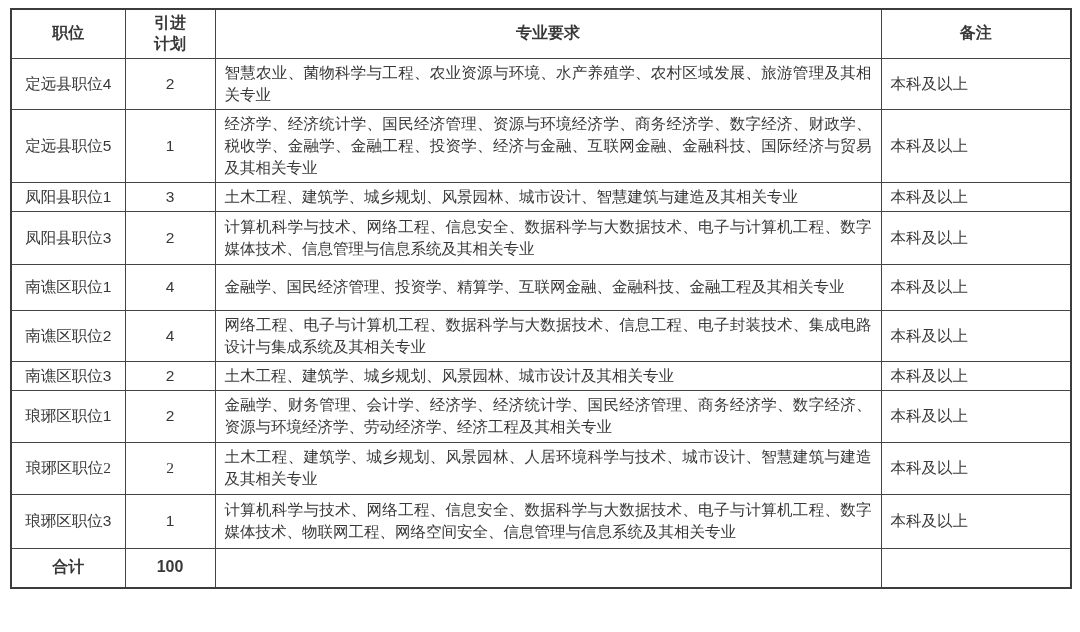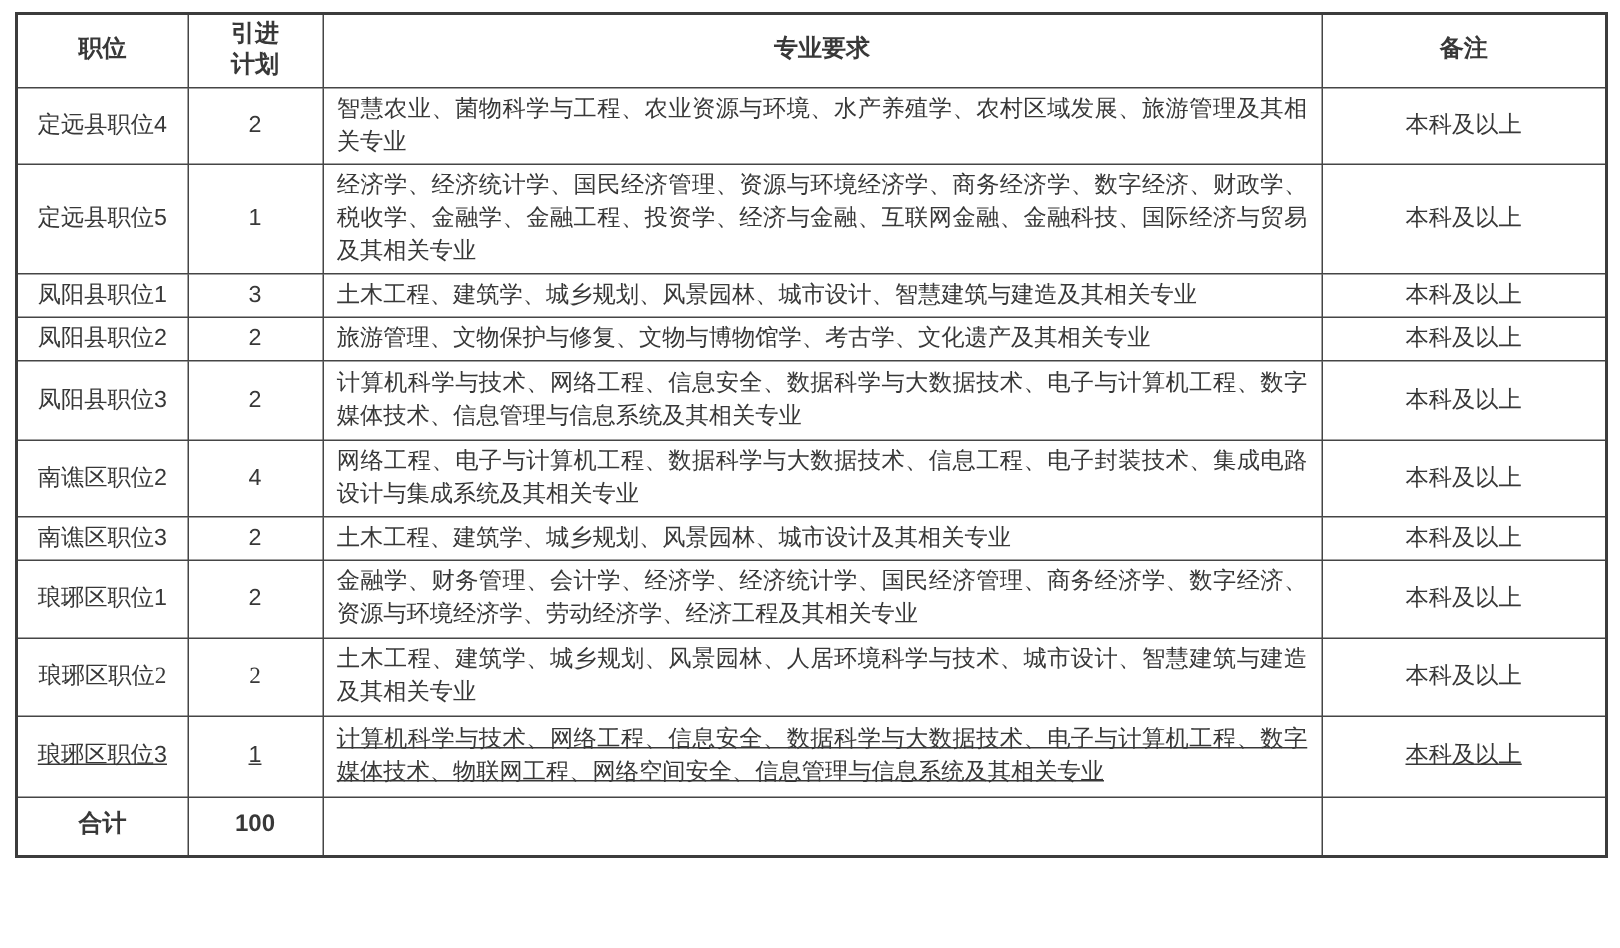--- a/index.html
+++ b/index.html
@@ -41,35 +41,35 @@
   thead th {
     font-weight: bold;
     text-align: center;
     font-size: 16px;
   }
   th.th-plan { white-space: pre-line; line-height: 1.3; }
 
   td.cell-position { text-align: center; }
   td.cell-plan     { text-align: center; }
   td.cell-majors   { text-align: justify; text-align-last: left; }
-  td.cell-note     { text-align: center; }
+  td.cell-note     { }
 
   tr.row-header { height: 48px; }
   tr.r0  { height: 46px; }
   tr.r1  { height: 64px; }
   tr.r2  { height: 29px; margin-left: 16px; }
   tr.r3  { height: 29px; }
   tr.r4  { height: 53px; }
   tr.r5  { height: 27px; }
   tr.r6  { height: 46px; }
   tr.r7  { height: 45px; }
   tr.r8  { height: 28px; }
   tr.r9  { height: 52px; }
   tr.r10 { height: 52px; font-family: Liberation Serif, serif; }
-  tr.r11 { height: 54px; text-decoration: underline; }
+  tr.r11 { height: 54px; }
   tr.row-total { height: 40px; }
   tr.row-total td { font-weight: bold; font-size: 16px; }
 </style>
 </head>
 <body>
 
 <div class="page">
   <table class="jobs">
     <colgroup>
       <col class="c-position">
@@ -98,30 +98,30 @@
         <td class="cell-plan">1</td>
         <td class="cell-majors">经济学、经济统计学、国民经济管理、资源与环境经济学、商务经济学、数字经济、财政学、税收学、金融学、金融工程、投资学、经济与金融、互联网金融、金融科技、国际经济与贸易及其相关专业</td>
         <td class="cell-note">本科及以上</td>
       </tr>
       <tr class="r2">
         <td class="cell-position">凤阳县职位1</td>
         <td class="cell-plan">3</td>
         <td class="cell-majors">土木工程、建筑学、城乡规划、风景园林、城市设计、智慧建筑与建造及其相关专业</td>
         <td class="cell-note">本科及以上</td>
       </tr>
-      <tr class="r3">
-        <td class="cell-position">凤阳县职位2</td>
-        <td class="cell-plan">2</td>
-        <td class="cell-majors">旅游管理、文物保护与修复、文物与博物馆学、考古学、文化遗产及其相关专业</td>
-        <td class="cell-note">本科及以上</td>
-      </tr>
       <tr class="r4">
         <td class="cell-position">凤阳县职位3</td>
         <td class="cell-plan">2</td>
         <td class="cell-majors">计算机科学与技术、网络工程、信息安全、数据科学与大数据技术、电子与计算机工程、数字媒体技术、信息管理与信息系统及其相关专业</td>
+        <td class="cell-note">本科及以上</td>
+      </tr>
+      <tr class="r6">
+        <td class="cell-position">南谯区职位1</td>
+        <td class="cell-plan">4</td>
+        <td class="cell-majors">金融学、国民经济管理、投资学、精算学、互联网金融、金融科技、金融工程及其相关专业</td>
         <td class="cell-note">本科及以上</td>
       </tr>
       <tr class="r7">
         <td class="cell-position">南谯区职位2</td>
         <td class="cell-plan">4</td>
         <td class="cell-majors">网络工程、电子与计算机工程、数据科学与大数据技术、信息工程、电子封装技术、集成电路设计与集成系统及其相关专业</td>
         <td class="cell-note">本科及以上</td>
       </tr>
       <tr class="r8">
         <td class="cell-position">南谯区职位3</td>

